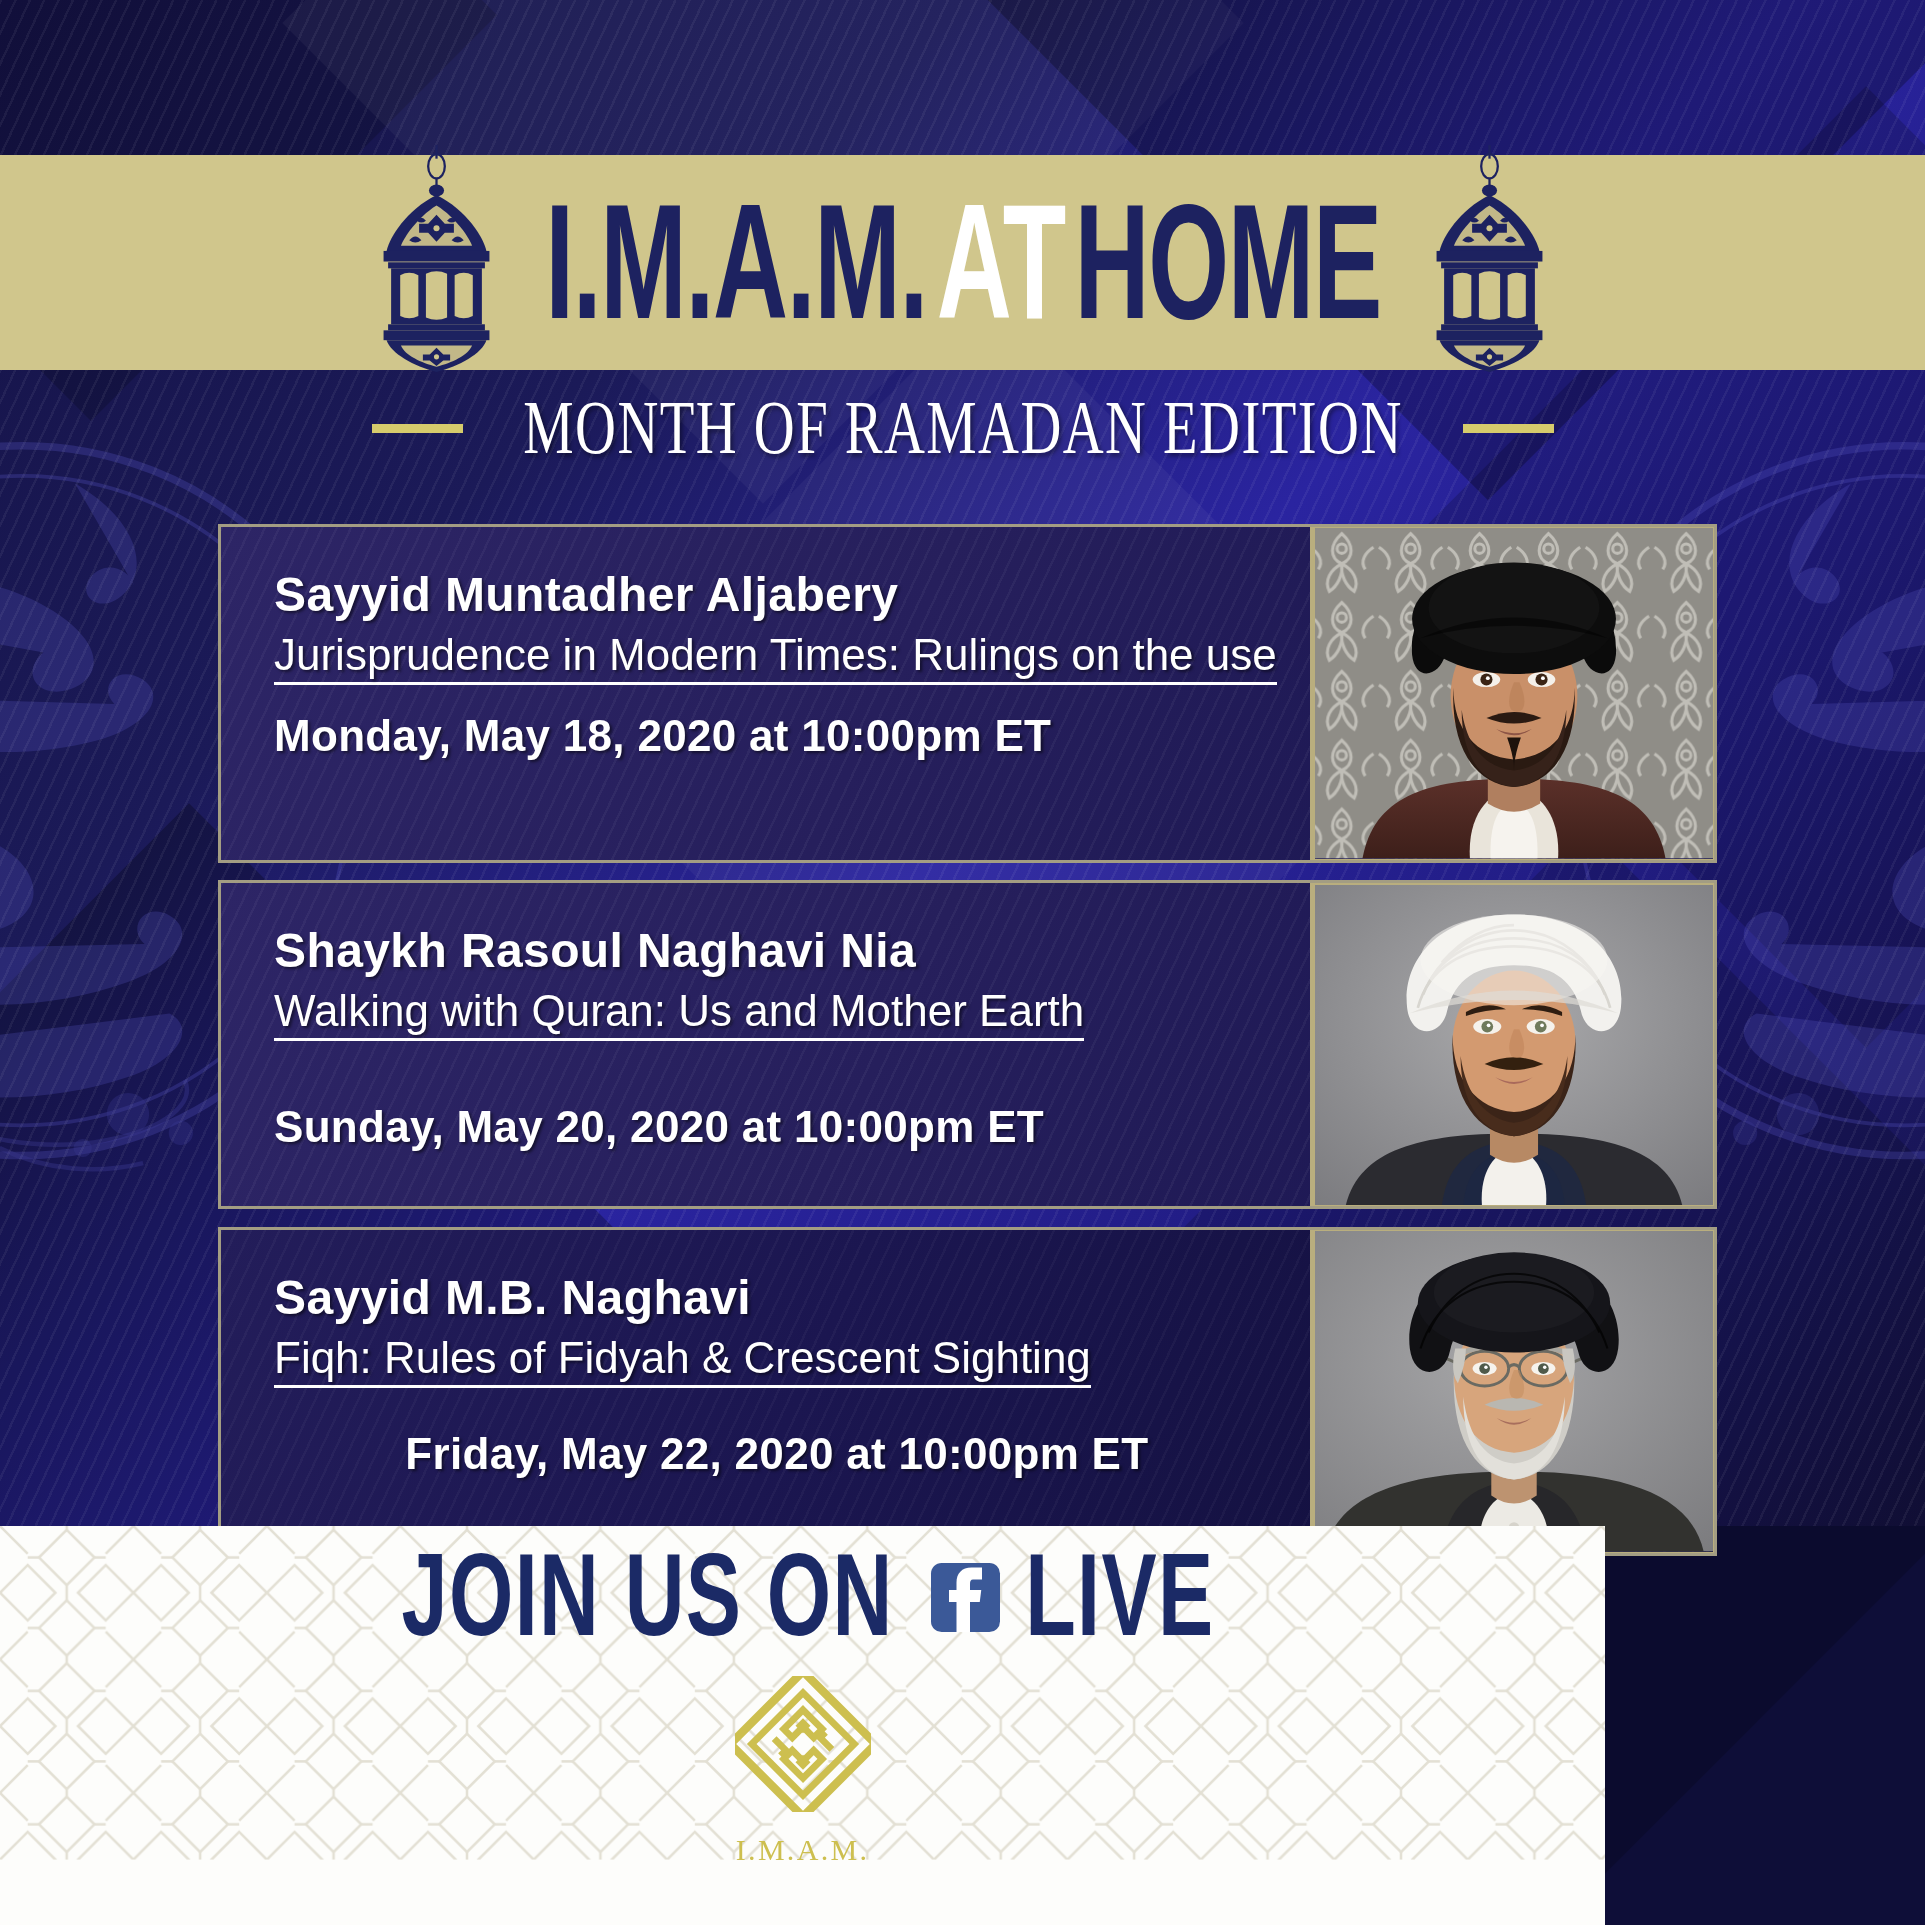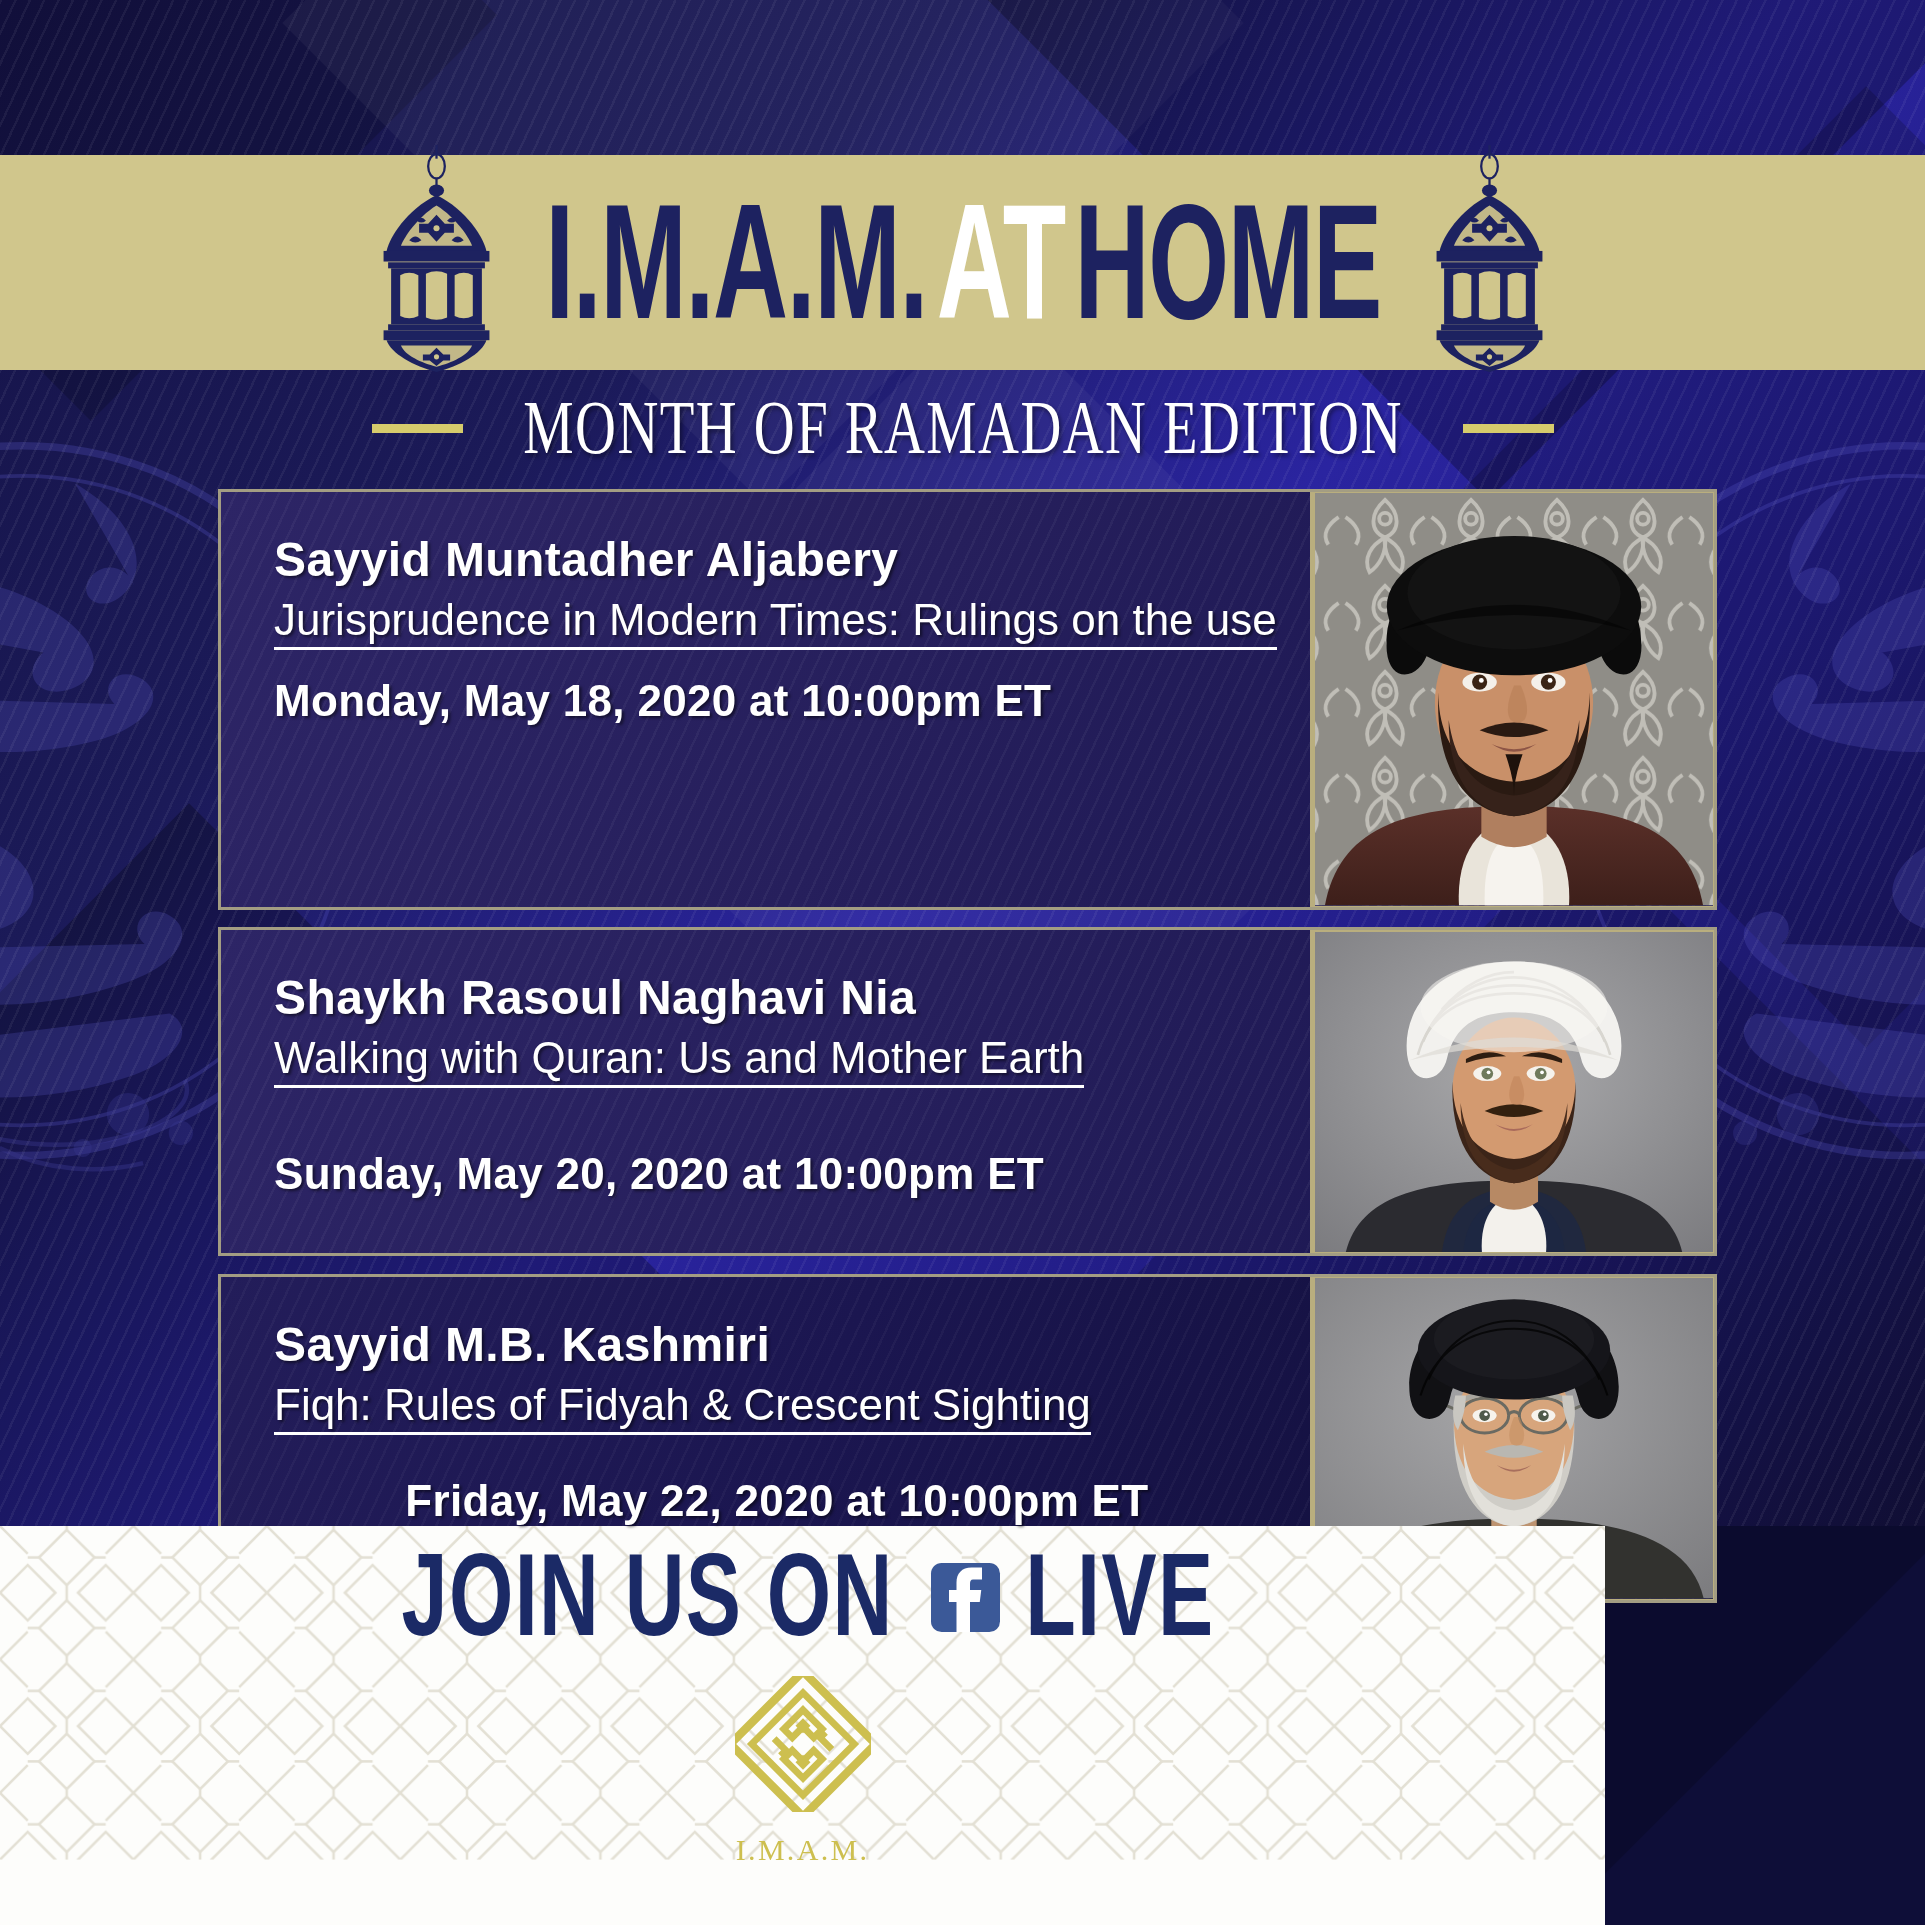--- a/index.html
+++ b/index.html
@@ -103,21 +103,21 @@
     width:1499px;
     border:3.8px solid #a39d83;
     background:
       repeating-linear-gradient(115deg,
         rgba(255,255,255,0.045) 0px, rgba(255,255,255,0.045) 2.3px,
         rgba(255,255,255,0) 2.3px,  rgba(255,255,255,0) 13px),
       linear-gradient(115deg,#2d2566 0%,#261f5c 45%,#191550 100%);
     display:flex;
     overflow:hidden;
   }
-  .card.c1 { height:421px; }
+  .card.c1 { height:339px;margin-top:35px; }
   .card.c2 { height:329px; margin-top:17.4px; }
   .card.c3 { height:329px; margin-top:17.4px;
     background:
       repeating-linear-gradient(115deg,
         rgba(255,255,255,0.035) 0px, rgba(255,255,255,0.035) 2.3px,
         rgba(255,255,255,0) 2.3px,  rgba(255,255,255,0) 13px),
       linear-gradient(115deg,#231d5a 0%,#1b1650 40%,#100e38 100%);
   }
   .card-text {
     flex:1 1 auto;
@@ -515,21 +515,21 @@
             </g>
             <ellipse cx="150" cy="56" rx="70" ry="34" fill="#f7f6f3" opacity=".55"></ellipse>
             <path d="M72 96 q78 -34 156 0 q-78 -20 -156 0 z" fill="#dedcd6" opacity=".7"></path>
           </g>
         </svg>
       </div>
     </div>
 
     <div class="card c3">
       <div class="card-text">
-        <div class="sp-name">Sayyid M.B. Kashmiri</div>
+        <div class="sp-name">Sayyid M.B. Naghavi</div>
         <div class="sp-topic">
           <span>Fiqh: Rules of Fidyah &amp; Crescent Sighting</span>
         </div>
         <div class="sp-when">Friday, May 22, 2020 at 10:00pm ET</div>
       </div>
       <div class="photo">
         <svg viewBox="0 0 300 240" preserveAspectRatio="xMidYMid slice" xmlns="http://www.w3.org/2000/svg">
           <defs>
             <radialGradient id="studio3" cx="0.45" cy="0.4" r="0.9">
               <stop offset="0" stop-color="#a5a5a7"></stop>

